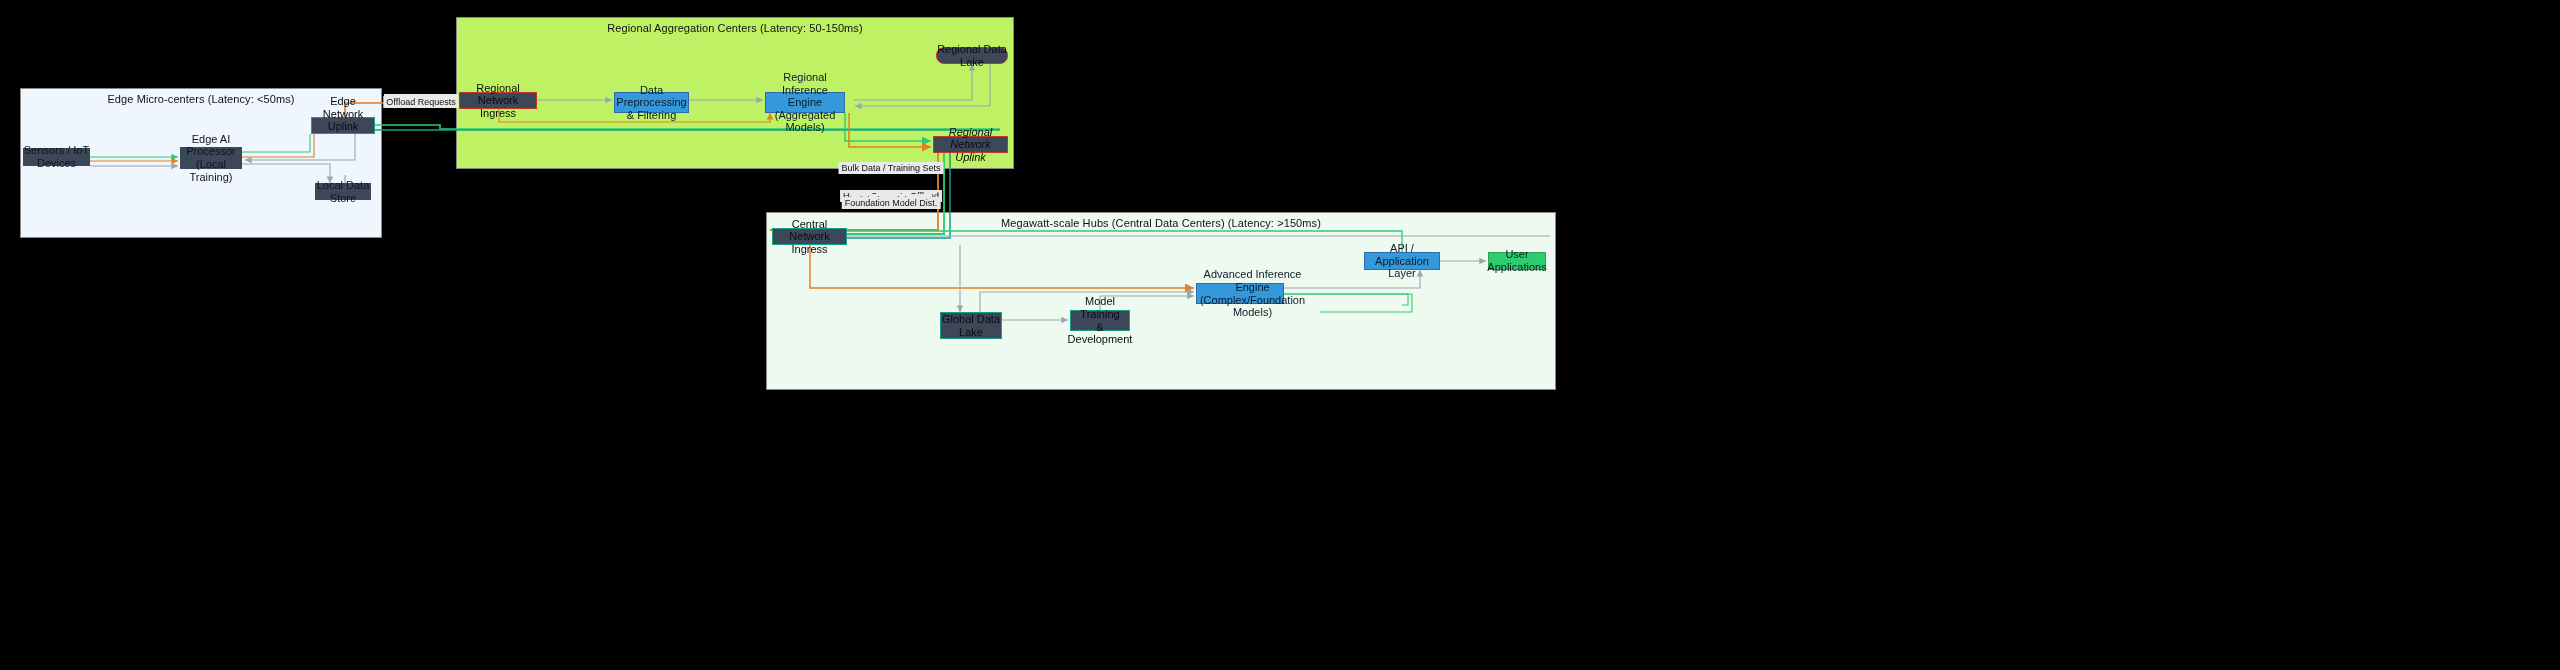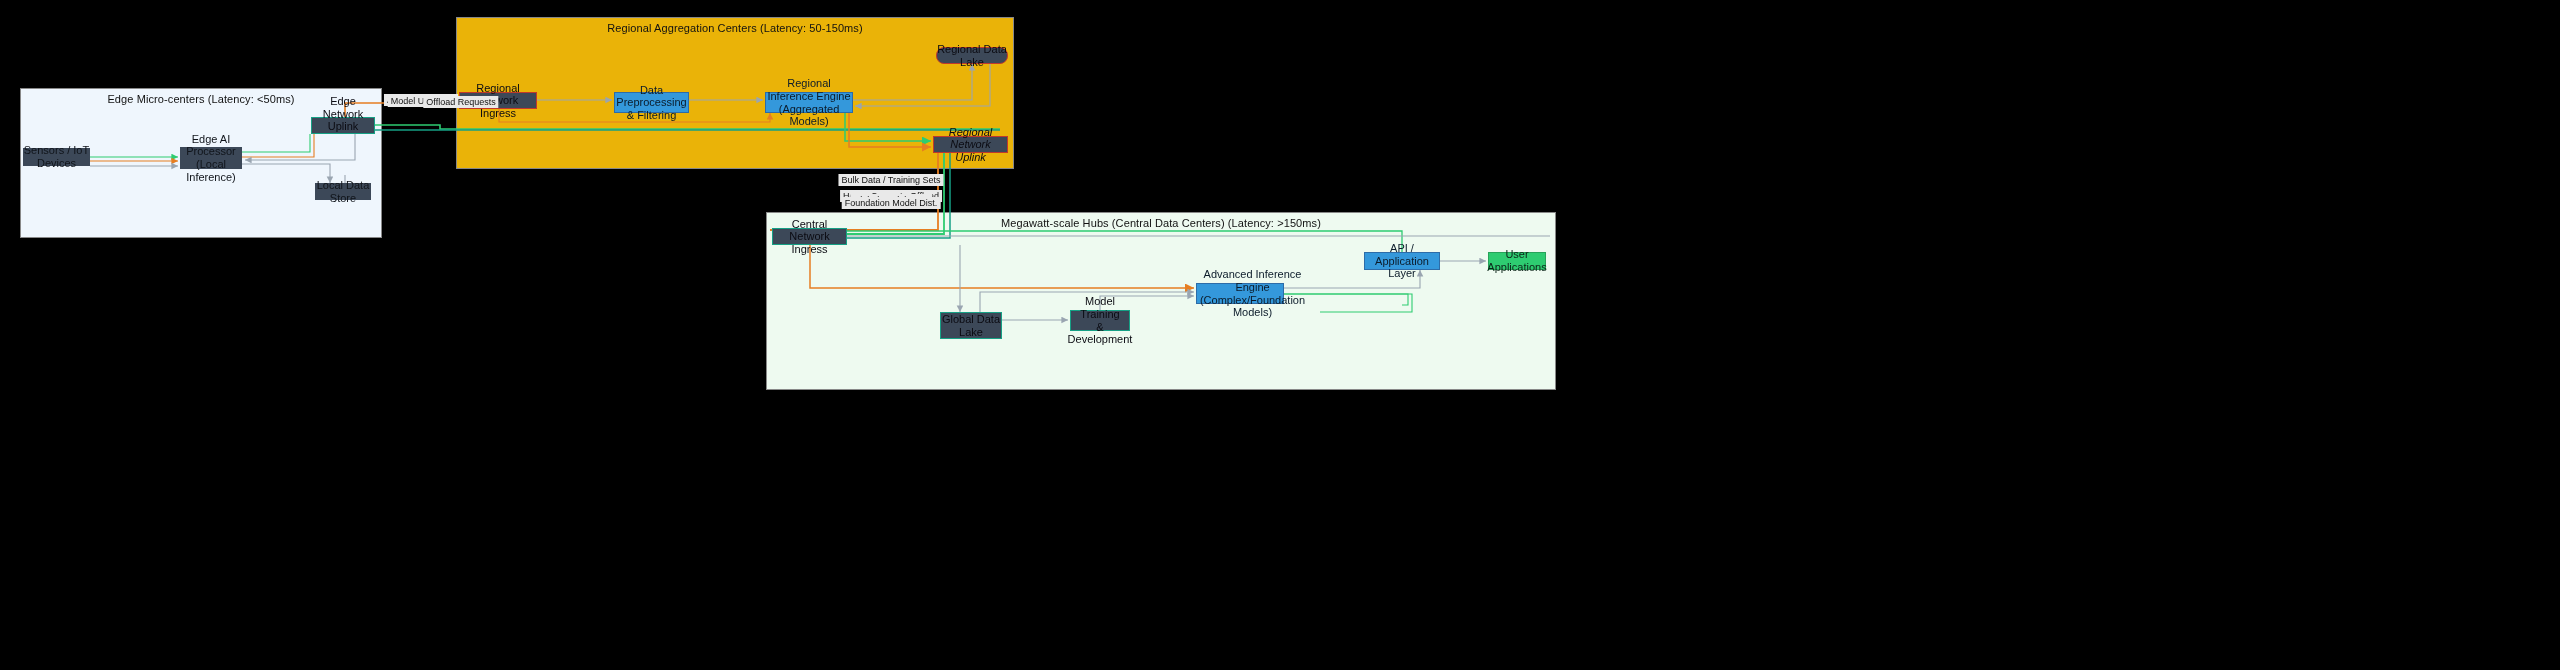--- a/index.html
+++ b/index.html
@@ -24,21 +24,21 @@
           padding:1px 3px;white-space:nowrap;transform:translate(-50%,-50%);}
 </style>
 </head>
 <body>
 
 <div id="stage">
 
   <div class="cluster" id="cl-edge" style="left: 20px; top: 88px; width: 362px; height: 150px; background: rgb(239, 246, 253); border-color: rgb(136, 136, 136);">
     <div class="ctitle">Edge Micro-centers (Latency: &lt;50ms)</div>
   </div>
-  <div class="cluster" id="cl-regional" style="left: 456px; top: 17px; width: 558px; height: 152px; background: #eab308; border-color: rgb(136, 136, 136);">
+  <div class="cluster" id="cl-regional" style="left: 456px; top: 17px; width: 558px; height: 152px; background: #bef264; border-color: rgb(136, 136, 136);">
     <div class="ctitle">Regional Aggregation Centers (Latency: 50-150ms)</div>
   </div>
   <div class="cluster" id="cl-central" style="left: 766px; top: 212px; width: 790px; height: 178px; background: rgb(238, 250, 240); border-color: rgb(136, 136, 136);">
     <div class="ctitle">Megawatt-scale Hubs (Central Data Centers) (Latency: &gt;150ms)</div>
   </div>
 
   <svg id="wires" viewBox="0 0 2560 670">
     <defs>
       <marker id="ag" markerWidth="7" markerHeight="7" refX="6" refY="3" orient="auto">
         <path d="M0,0 L6,3 L0,6 z" fill="#9aa5b1"></path>
@@ -88,41 +88,41 @@
       <path d="M1284,288 L1420,288 L1420,270" stroke="#9aa5b1" marker-end="url(#ag)"></path>
       <path d="M1284,294 L1412,294 L1412,312 L1320,312" stroke="#2ecc71"></path>
       <path d="M1284,294 L1408,294 L1408,305 L1402,305" stroke="#2ecc71"></path>
       <path d="M1440,261 L1486,261" stroke="#9aa5b1" marker-end="url(#ag)"></path>
     </g>
   </svg>
 
   <div id="node-layer">
       <div class="node n-dark" style="left: 23px; top: 148px; width: 67px; height: 18px;"><span>Sensors / IoT Devices</span></div>
       <div class="node n-dark" style="left: 180px; top: 147px; width: 62px; height: 22px;"><span>Edge AI Processor
-(Local Inference)</span></div>
+(Local Training)</span></div>
       <div class="node n-dark-g" style="left: 311px; top: 117px; width: 64px; height: 17px; align-items: flex-end;"><span>Edge Network Uplink</span></div>
       <div class="node n-dark" style="left: 315px; top: 183px; width: 56px; height: 17px;"><span>Local Data Store</span></div>
       <div class="node n-dark-r" style="left: 459px; top: 92px; width: 78px; height: 17px;"><span>Regional Network Ingress</span></div>
       <div class="node n-blue" style="left: 614px; top: 92px; width: 75px; height: 21px;"><span>Data Preprocessing
 &amp; Filtering</span></div>
-      <div class="node n-blue" style="left: 765px; top: 92px; width: 88px; height: 21px;"><span>Regional Inference Engine
+      <div class="node n-blue" style="left: 765px; top: 92px; width: 80px; height: 21px;"><span>Regional Inference Engine
 (Aggregated Models)</span></div>
       <div class="node n-dark-r" style="left: 936px; top: 47px; width: 72px; height: 17px; border-radius: 8px;"><span>Regional Data Lake</span></div>
       <div class="node n-dark-r" style="left: 933px; top: 136px; width: 75px; height: 17px; font-style: italic;"><span>Regional Network Uplink</span></div>
       <div class="node n-dark-g" style="left: 772px; top: 228px; width: 75px; height: 17px;"><span>Central Network Ingress</span></div>
       <div class="node n-blue" style="left: 1196px; top: 283px; width: 88px; height: 21px; padding-left: 25px;"><span>Advanced Inference Engine
 (Complex/Foundation Models)</span></div>
       <div class="node n-dark-g" style="left: 940px; top: 312px; width: 62px; height: 27px;"><span>Global Data Lake</span></div>
       <div class="node n-dark-g" style="left: 1070px; top: 310px; width: 60px; height: 21px;"><span>Model Training
 &amp; Development</span></div>
       <div class="node n-blue" style="left: 1364px; top: 252px; width: 76px; height: 18px;"><span>API / Application Layer</span></div>
       <div class="node n-green" style="left: 1488px; top: 252px; width: 58px; height: 18px;"><span>User Applications</span></div>
     </div>
   <div id="label-layer">
       <div class="elabel" style="left: 421px; top: 100px;">Aggregated Data</div>
       <div class="elabel" style="left: 421px; top: 101px;">Model Updates</div>
-      <div class="elabel" style="left: 421px; top: 102px; margin-left: 40px;">Offload Requests</div>
-      <div class="elabel" style="left: 891px; top: 180px; text-align: right;">Bulk Data / Training Sets</div>
+      <div class="elabel" style="left: 421px; top: 102px;">Offload Requests</div>
+      <div class="elabel" style="left: 891px; top: 168px; text-align: right;">Bulk Data / Training Sets</div>
       <div class="elabel" style="left: 891px; top: 196px;">Heavy Compute Offload</div>
       <div class="elabel" style="left: 891px; top: 200px;">Global Model Sync</div>
       <div class="elabel" style="left: 891px; top: 203px;">Foundation Model Dist.</div>
     </div>
 </div>
 
 </body></html>

